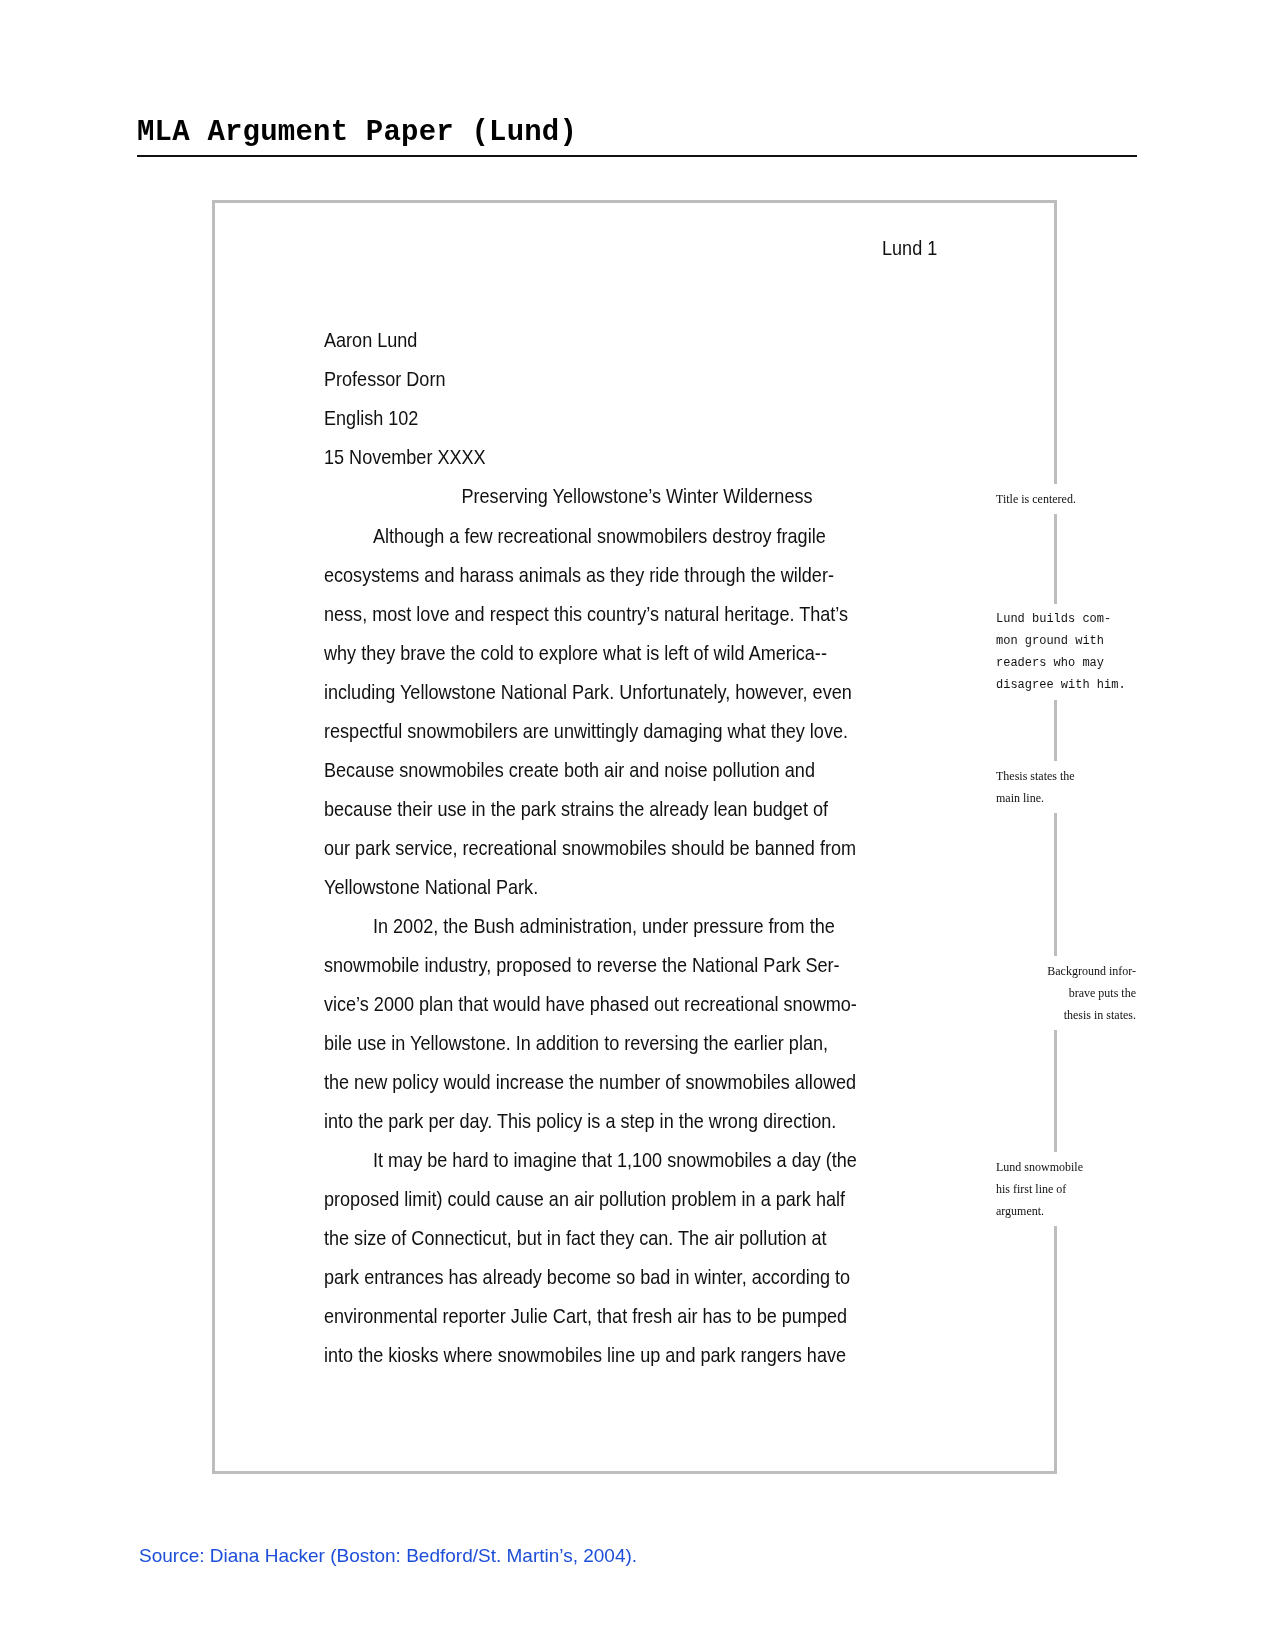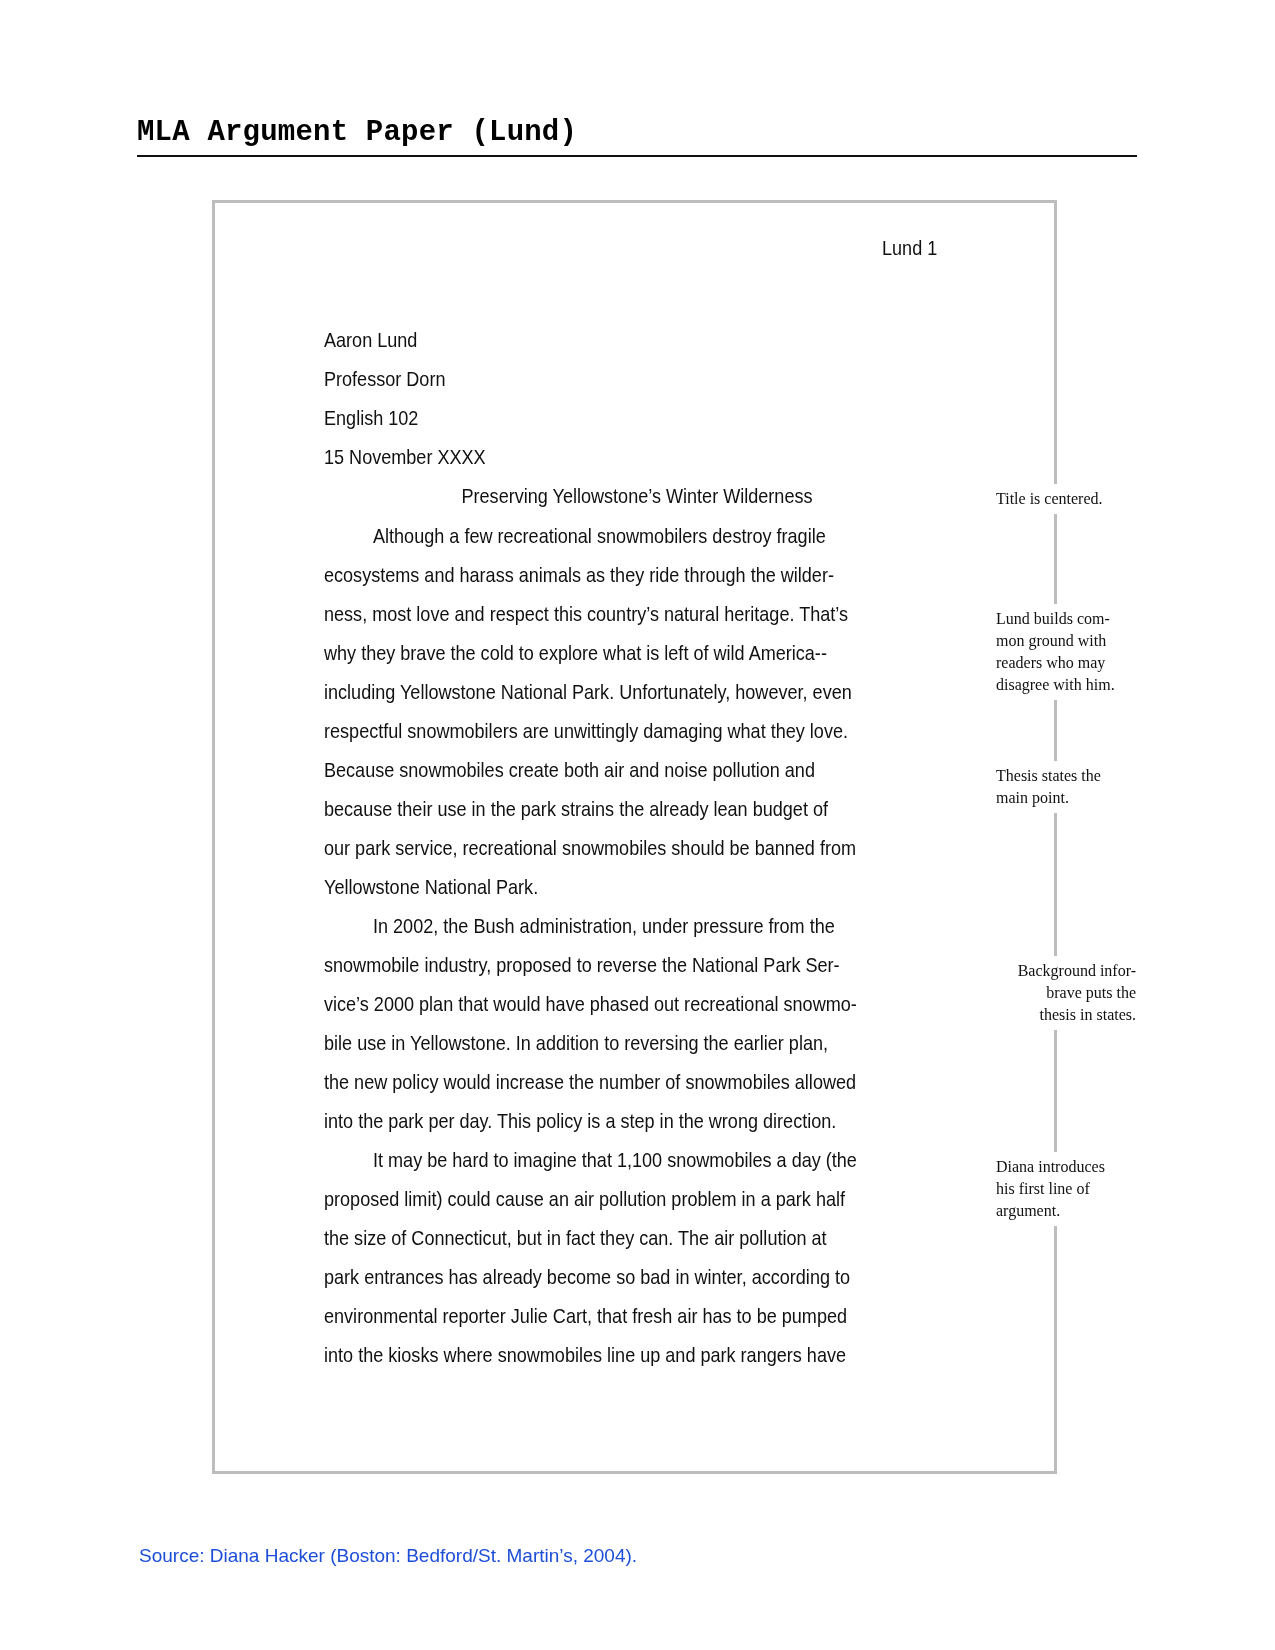--- a/index.html
+++ b/index.html
@@ -15,21 +15,21 @@
     border: 3px solid #bdbdbd; box-sizing: border-box; background: #fff;
   }
   .line {
     position: absolute; white-space: nowrap;
     font-family: "Liberation Sans", sans-serif; font-size: 21px; color: #111;
     transform-origin: left center; transform: scaleX(0.86);
   }
   .line.center { transform-origin: center center; }
   .note {
     position: absolute; left: 996px; width: 140px; background: #fff;
-    font-family: "Liberation Serif", serif; font-size: 16px; line-height: 22px; color: #111;
+    font-family: "Liberation Serif", serif; font-size: 12px; line-height: 22px; color: #111;
     padding: 4px 0;
   }
   .note span { display: block; white-space: nowrap; }
   .source {
     position: absolute; left: 139px; top: 1545px;
     font-family: "Liberation Sans", sans-serif; font-size: 19px; color: #1d4ed8; white-space: nowrap;
   }
 </style>
 </head>
 <body>
@@ -67,34 +67,34 @@
 <div class="line" style="left:373px; top:1148px;">It may be hard to imagine that 1,100 snowmobiles a day (the</div>
 <div class="line" style="left:324px; top:1187px;">proposed limit) could cause an air pollution problem in a park half</div>
 <div class="line" style="left:324px; top:1226px;">the size of Connecticut, but in fact they can. The air pollution at</div>
 <div class="line" style="left:324px; top:1265px;">park entrances has already become so bad in winter, according to</div>
 <div class="line" style="left:324px; top:1304px;">environmental reporter Julie Cart, that fresh air has to be pumped</div>
 <div class="line" style="left:324px; top:1343px;">into the kiosks where snowmobiles line up and park rangers have</div>
 
 <div class="note" style="top:484px;">
   <span>Title is centered.</span>
 </div>
-<div class="note" style="top:604px;">
+<div class="note" style="top:604px;font-family:Liberation Mono, monospace;">
   <span>Lund builds com-</span>
   <span>mon ground with</span>
   <span>readers who may</span>
   <span>disagree with him.</span>
 </div>
 <div class="note" style="top:761px;">
   <span>Thesis states the</span>
-  <span>main point.</span>
+  <span>main line.</span>
 </div>
 <div class="note" style="top:956px;text-align:right;">
   <span>Background infor-</span>
   <span>brave puts the</span>
   <span>thesis in states.</span>
 </div>
 <div class="note" style="top:1152px;">
-  <span>Diana introduces</span>
+  <span>Lund snowmobile</span>
   <span>his first line of</span>
   <span>argument.</span>
 </div>
 
 <div class="source">Source: Diana Hacker (Boston: Bedford/St. Martin’s, 2004).</div>
 
 </body></html>

